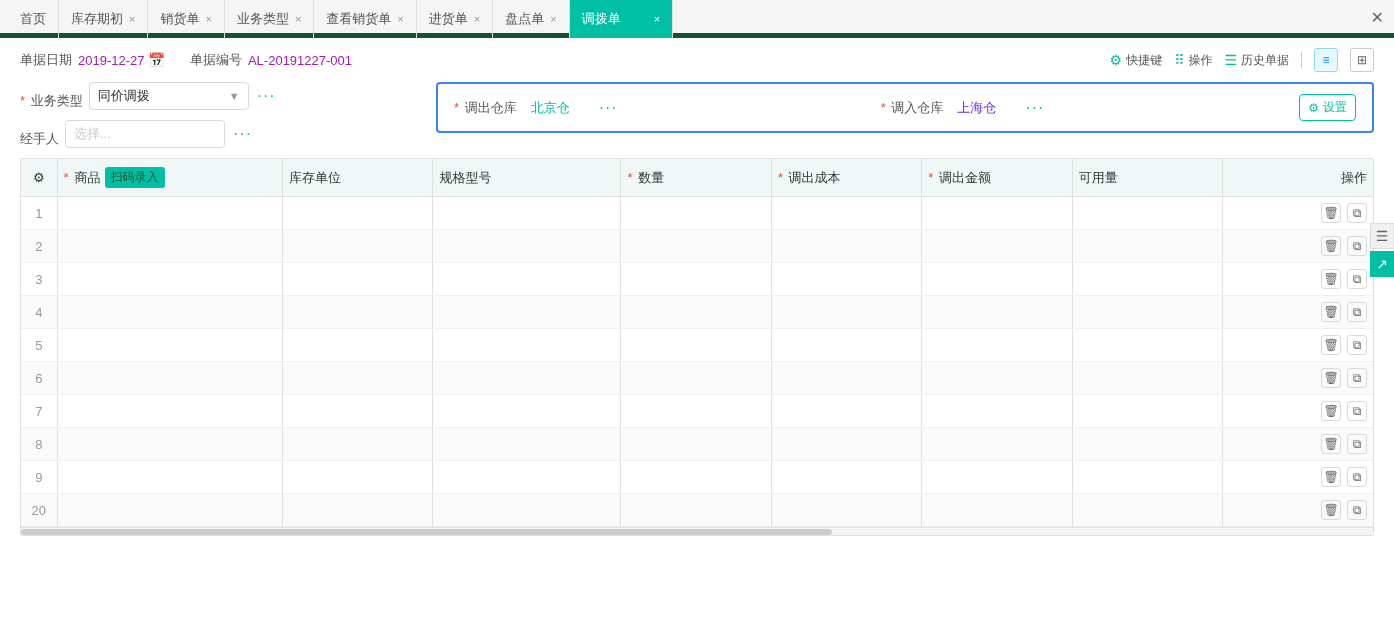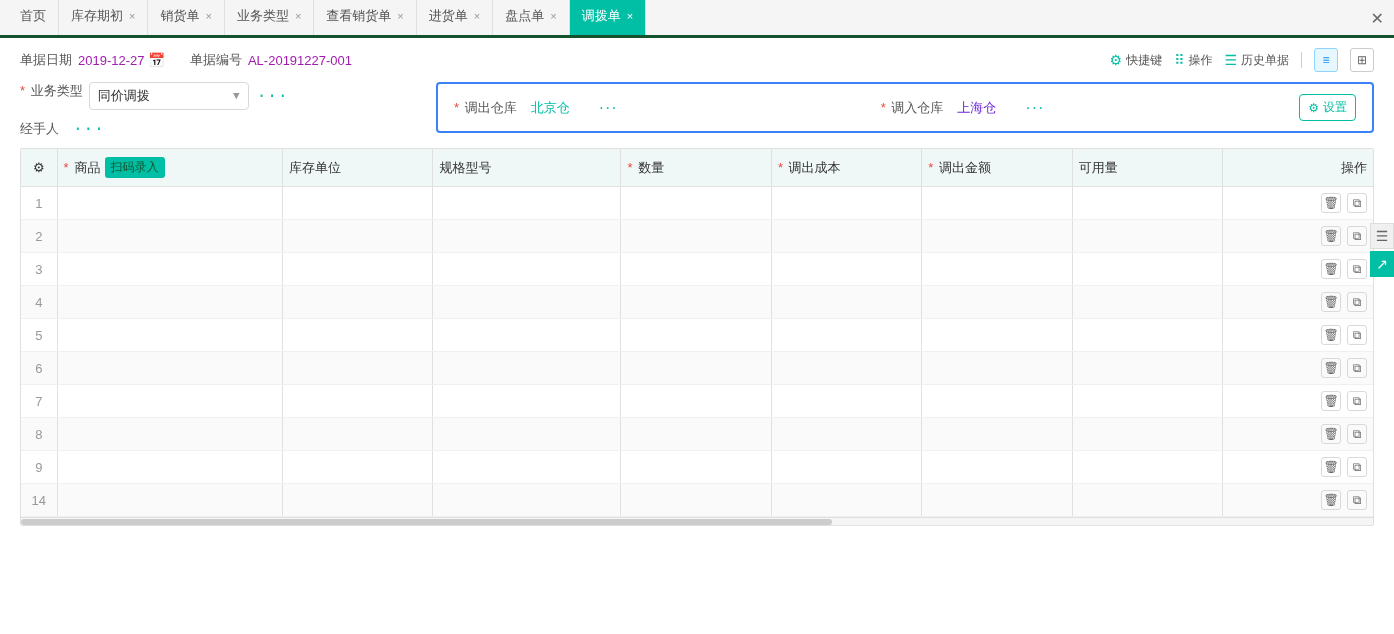--- a/index.html
+++ b/index.html
@@ -1,41 +1,42 @@
 <!DOCTYPE html>
 <html><head>
   <meta charset="utf-8">
   <style>
     * { box-sizing: border-box; margin: 0; padding: 0; }
     body { font-family: "Microsoft YaHei", "PingFang SC", sans-serif; font-size: 13px; color: #333; background: #fff; overflow: hidden; }
 
     
     .tab-bar {
-      display: flex; align-items: flex-end;
-      border-bottom: 3px solid #14532d;
+      display: flex; align-items: flex-start;
+      border-bottom: 5px solid #14532d;
       background: #f5f5f5;
       height: 38px;
       padding: 0 8px;
       position: relative;
     }
     .tab-item {
       display: flex; align-items: center;
       padding: 0 12px;
       height: 38px;
       cursor: pointer;
       font-size: 13px;
       color: #555;
       border-right: 1px solid #e0e0e0;
       white-space: nowrap;
       user-select: none;
     }
     .tab-item:first-child { border-left: none; }
     .tab-item.active {
       background: #00bfa5;
       color: #fff;
+      gap: 27px;
     }
     .tab-item .tab-close {
       margin-left: 6px;
       font-size: 11px;
       color: #999;
       cursor: pointer;
     }
     .tab-item.active .tab-close { color: #fff; }
     .tab-close-right {
       position: absolute;
@@ -135,41 +136,40 @@
       border: 2px solid #3b82f6;
       border-radius: 4px;
       padding: 10px 16px;
       display: flex;
       align-items: center;
       gap: 0;
       margin-left: 16px;
     }
     .field-row {
       display: flex;
-      align-items: flex-start;
+      align-items: flex-end;
     }
     .field-label {
       font-size: 13px;
       color: #555;
       margin-right: 6px;
       white-space: nowrap;
     }
     .required-star {
       color: #e74c3c;
       margin-right: 2px;
     }
     .field-value {
       color: #333;
       min-width: 60px;
     }
     .field-select-wrapper {
       display: flex;
       align-items: center;
       flex: 1;
-      font-family: Liberation Mono, monospace;
     }
     .field-select {
       border: 1px solid #d9d9d9;
       border-radius: 4px;
       padding: 4px 8px;
       font-size: 13px;
       background: #fff;
       color: #333;
       min-width: 160px;
       cursor: pointer;
@@ -433,20 +433,23 @@
           </div>
           <span class="ellipsis-btn">···</span>
         </div>
       </div>
 
       <div class="field-row">
         <div class="field-label">
           <span>经手人</span>
         </div>
         <div class="field-select-wrapper">
+          <div class="field-select">
+            <span class="handler-select">选择...</span>
+          </div>
           <span class="ellipsis-btn">···</span>
         </div>
       </div>
     </div>
 
     <div class="form-right">
 
       <div class="warehouse-field">
         <div class="field-label">
           <span class="required-star">*</span>
@@ -652,21 +655,21 @@
         <td class="col-amount"></td>
         <td class="col-avail"></td>
         <td class="col-ops">
           <div class="td-ops">
             <div class="op-icon">🗑</div>
             <div class="op-icon">⧉</div>
           </div>
         </td>
       </tr>
           <tr>
-        <td class="row-num">14</td>
+        <td class="row-num">20</td>
         <td class="col-product"></td>
         <td class="col-unit"></td>
         <td class="col-spec"></td>
         <td class="col-qty"></td>
         <td class="col-cost"></td>
         <td class="col-amount"></td>
         <td class="col-avail"></td>
         <td class="col-ops">
           <div class="td-ops">
             <div class="op-icon">🗑</div>

